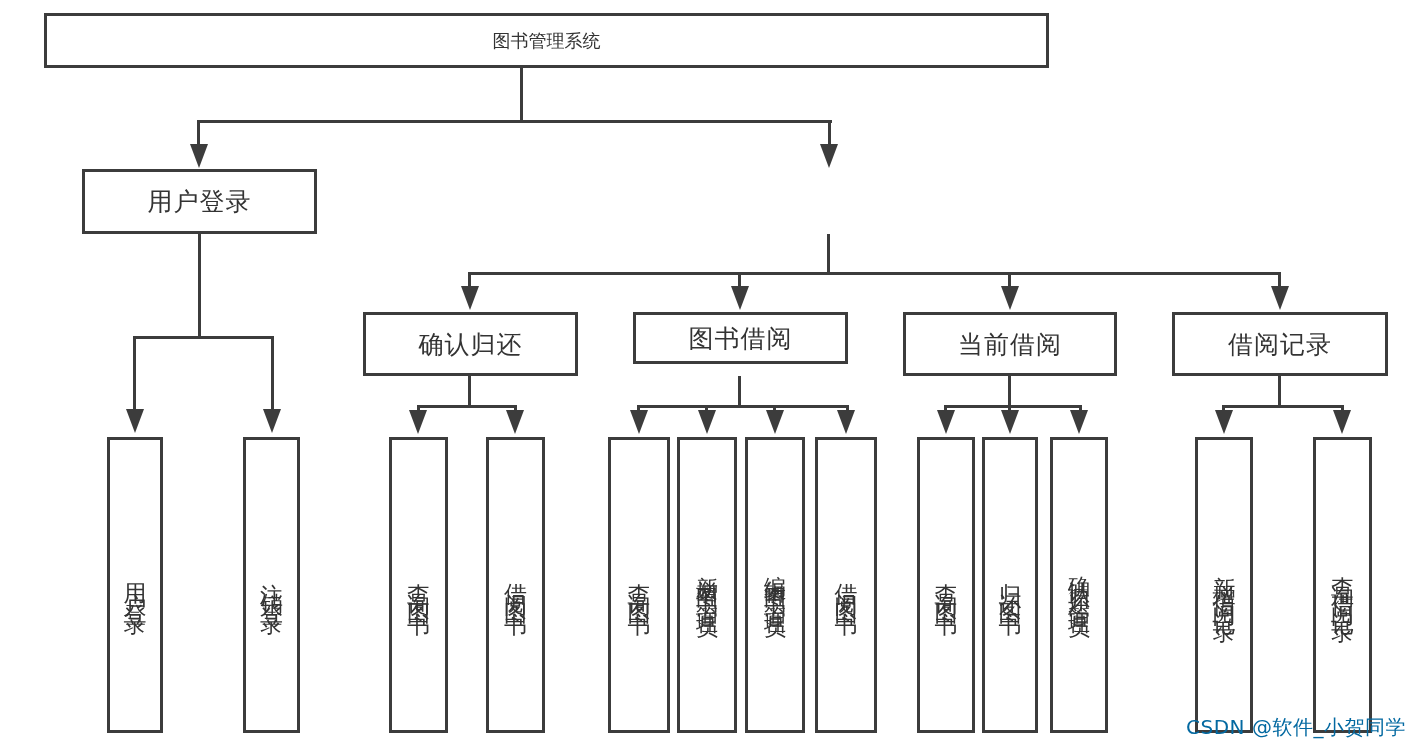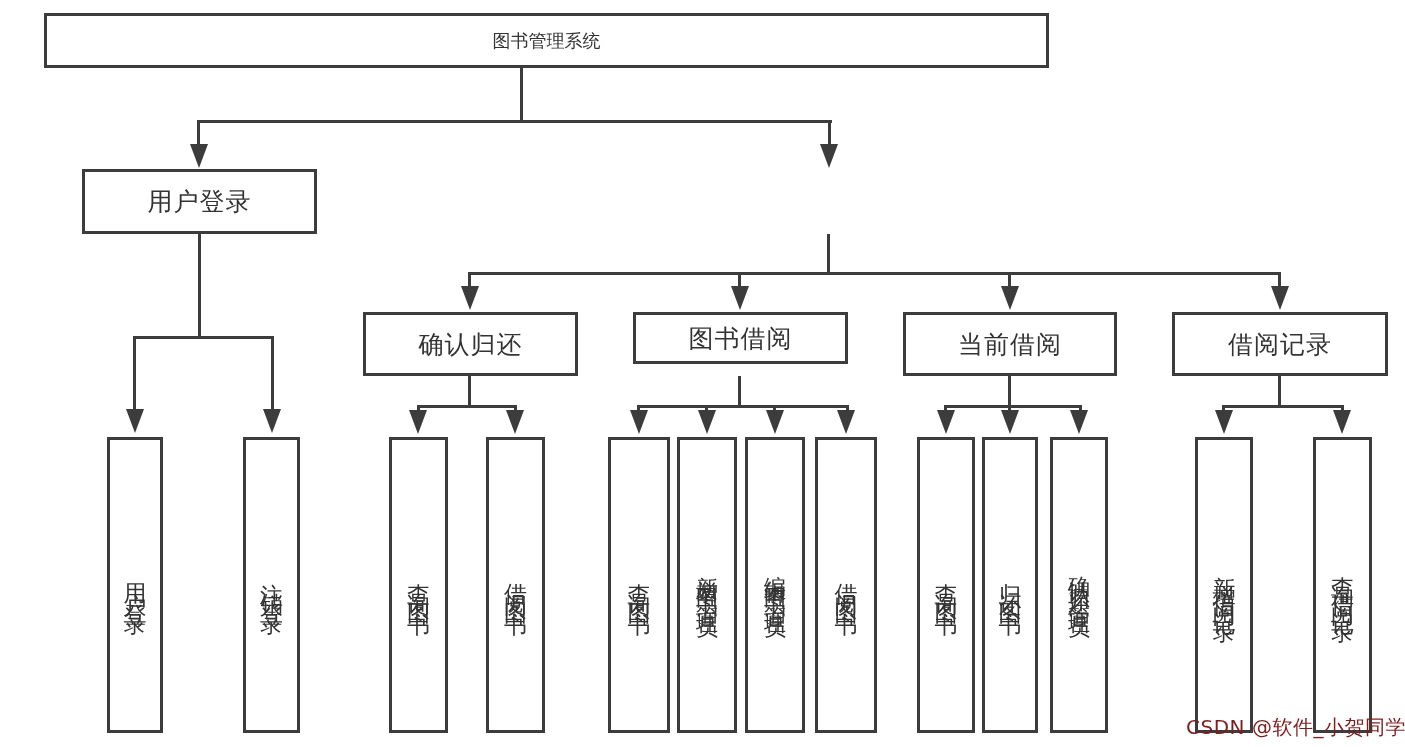--- a/index.html
+++ b/index.html
@@ -33,21 +33,21 @@
   .arrow{
     position:absolute;width:0;height:0;
     border-left:9px solid transparent;
     border-right:9px solid transparent;
     border-top:24px solid #3c3c3c;
   }
   .watermark{
     position:absolute;
     left:1186px;top:714px;
     font-size:20px;
-    color:#7f1d1d;
+    color:#0369a1;
     white-space:nowrap;
     z-index:10;
     letter-spacing:0.5px;
   }
 </style>
 </head>
 <body>
 
 <div id="stage">
 

